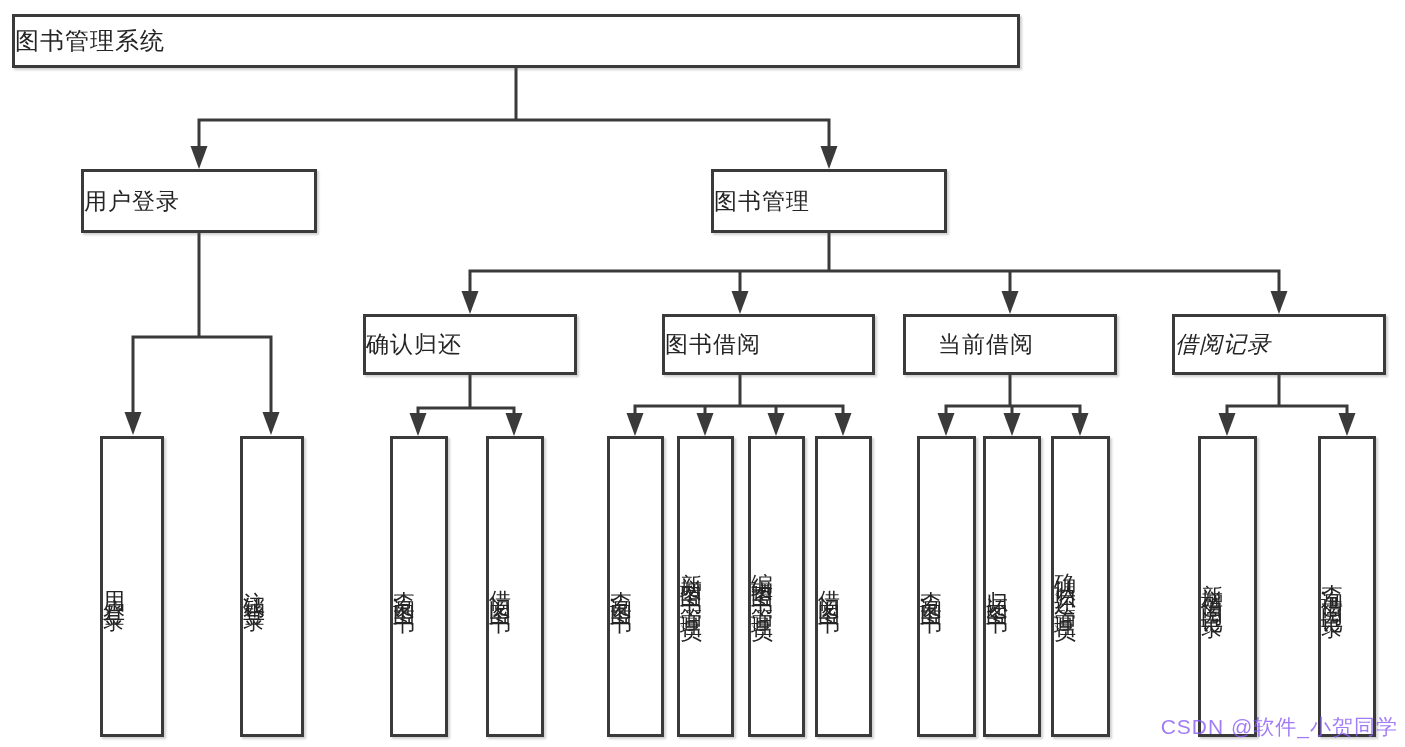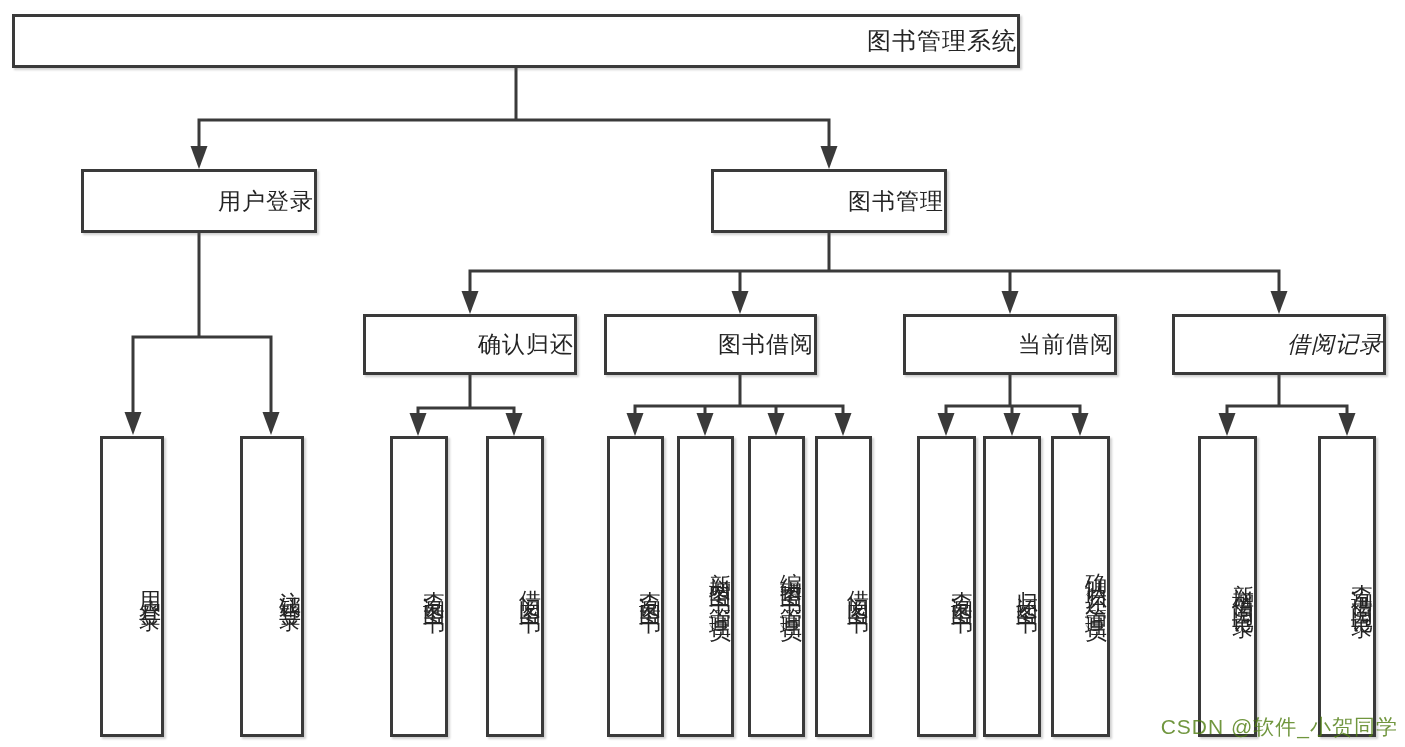--- a/index.html
+++ b/index.html
@@ -18,21 +18,21 @@
     width: 1405px; height: 747px;
     z-index: 0;
   }
   .node {
     position: absolute;
     background: #ffffff;
     border: 3px solid #3a3a3a;
     box-shadow: 2px 2px 2px rgba(90,90,90,0.28);
     display: flex;
     align-items: center;
-    justify-content: flex-end;
+    justify-content: flex-start;
     color: #242424;
     z-index: 1;
   }
   .node .label {
     font-size: 23px;
     letter-spacing: 1px;
     white-space: nowrap;
     color: #242424;
   }
   .node.root-box .label { font-size: 24px; }
@@ -42,21 +42,21 @@
     letter-spacing: 7px;
     font-size: 22px;
     line-height: 1;
     white-space: normal;
   }
   .watermark {
     position: absolute;
     right: 7px;
     bottom: 6px;
     font-size: 21px;
-    color: #4d7c0f;
+    color: #8b5cf6;
     opacity: 0.8;
     letter-spacing: 1px;
     z-index: 3;
     white-space: nowrap;
   }
 </style>
 </head>
 <body>
 
 <div class="canvas">
@@ -108,21 +108,21 @@
   <div class="node" style="left:81px; top:169px; width:236px; height:64px;">
     <span class="label">用户登录</span>
   </div>
   <div class="node" style="left:711px; top:169px; width:236px; height:64px;">
     <span class="label">图书管理</span>
   </div>
 
   <div class="node" style="left:363px; top:314px; width:214px; height:61px;">
     <span class="label">确认归还</span>
   </div>
-  <div class="node" style="left:604px; top:314px; width:213px; height:61px;">
+  <div class="node" style="left:662px; top:314px; width:213px; height:61px;">
     <span class="label">图书借阅</span>
   </div>
   <div class="node" style="left:903px; top:314px; width:214px; height:61px;padding-left:32px;">
     <span class="label">当前借阅</span>
   </div>
   <div class="node" style="left:1172px; top:314px; width:214px; height:61px;font-style:italic;">
     <span class="label">借阅记录</span>
   </div>
 
   <div class="node v" style="left:100px; top:436px; width:64px; height:301px;">

